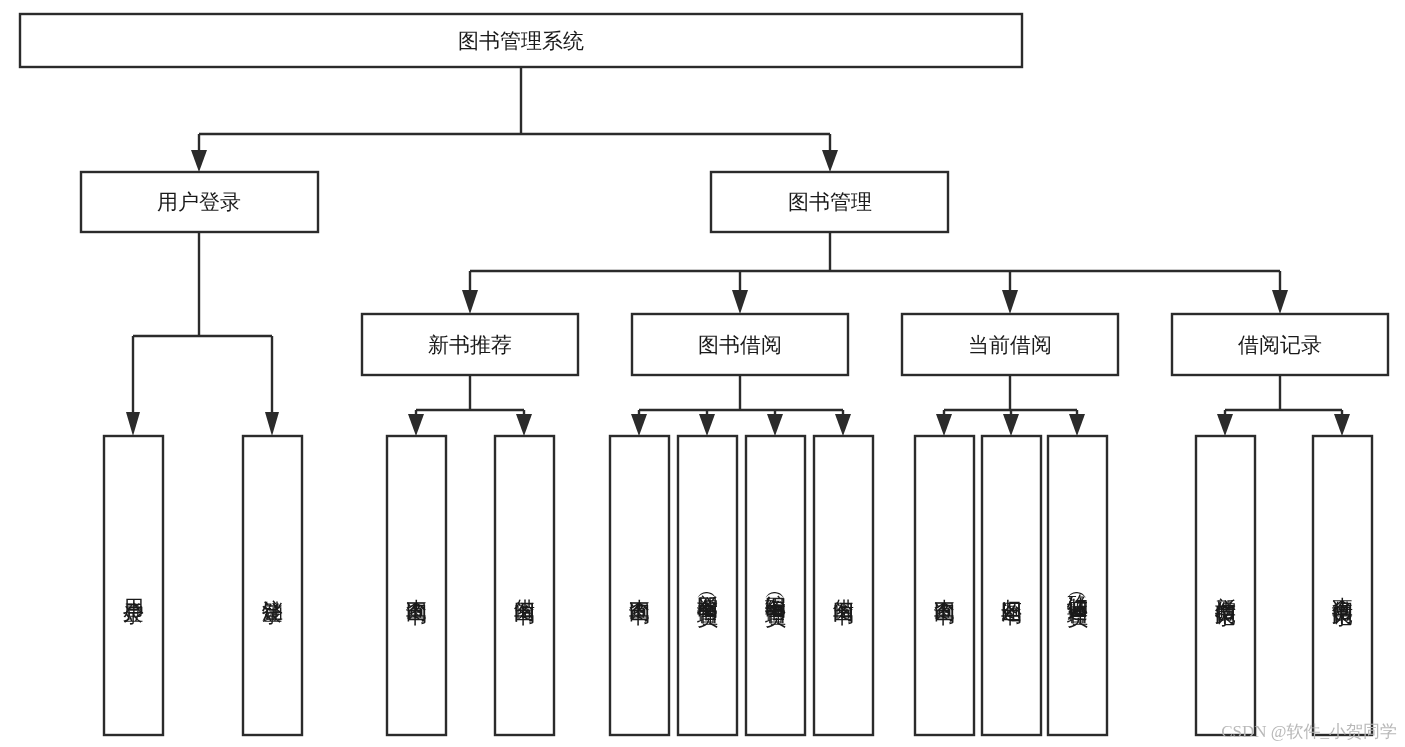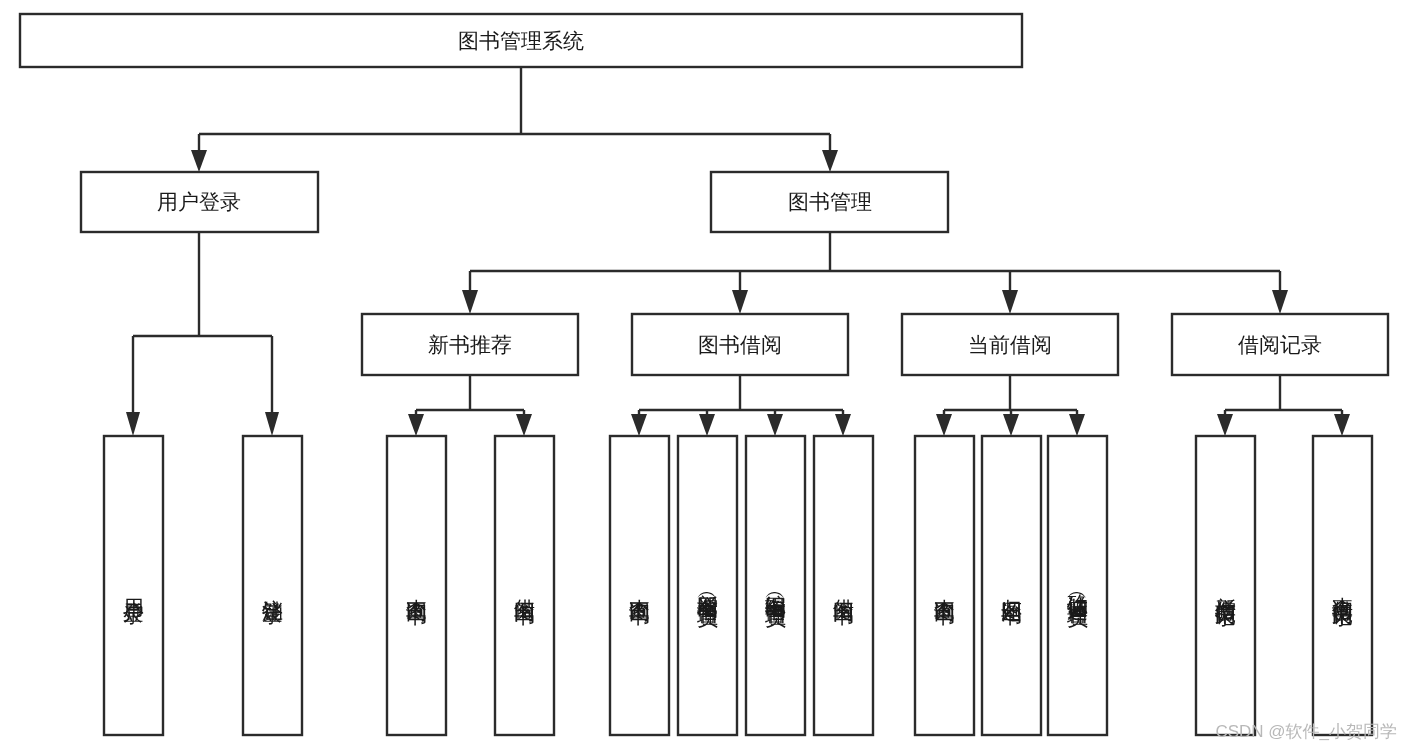--- a/index.html
+++ b/index.html
@@ -57,21 +57,21 @@
     line-height: 1.05;
     letter-spacing: 2px;
     color: #1a1a1a;
     white-space: nowrap;
     pointer-events: none;
   }
   .watermark {
     position: absolute;
     right: 8px;
     bottom: 4px;
-    font-family: Liberation Sans, sans-serif;
+    font-family: Liberation Serif, serif;
     font-size: 17px;
     color: #b8b8b8;
     white-space: nowrap;
     margin-left: 48px;
   }
 </style>
 </head>
 <body>
 
 <div id="stage">

